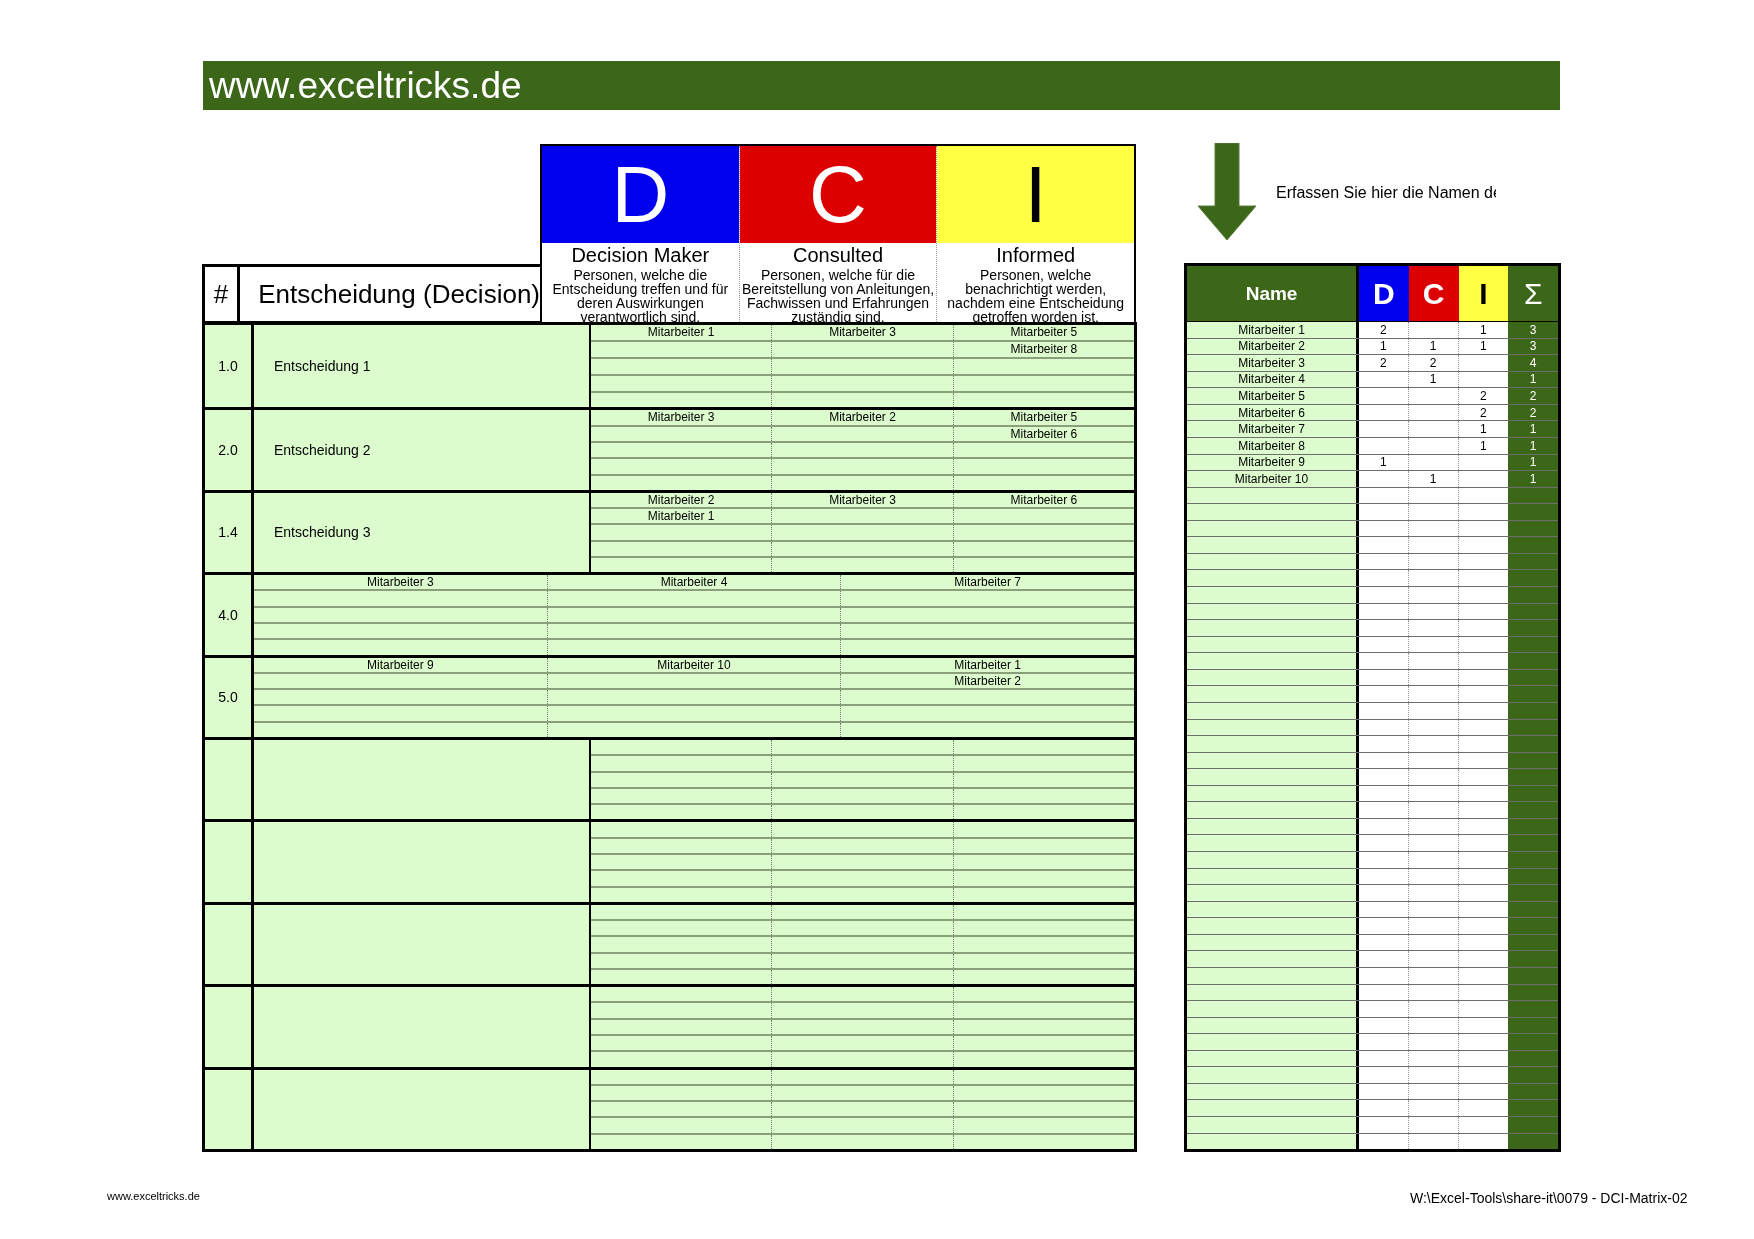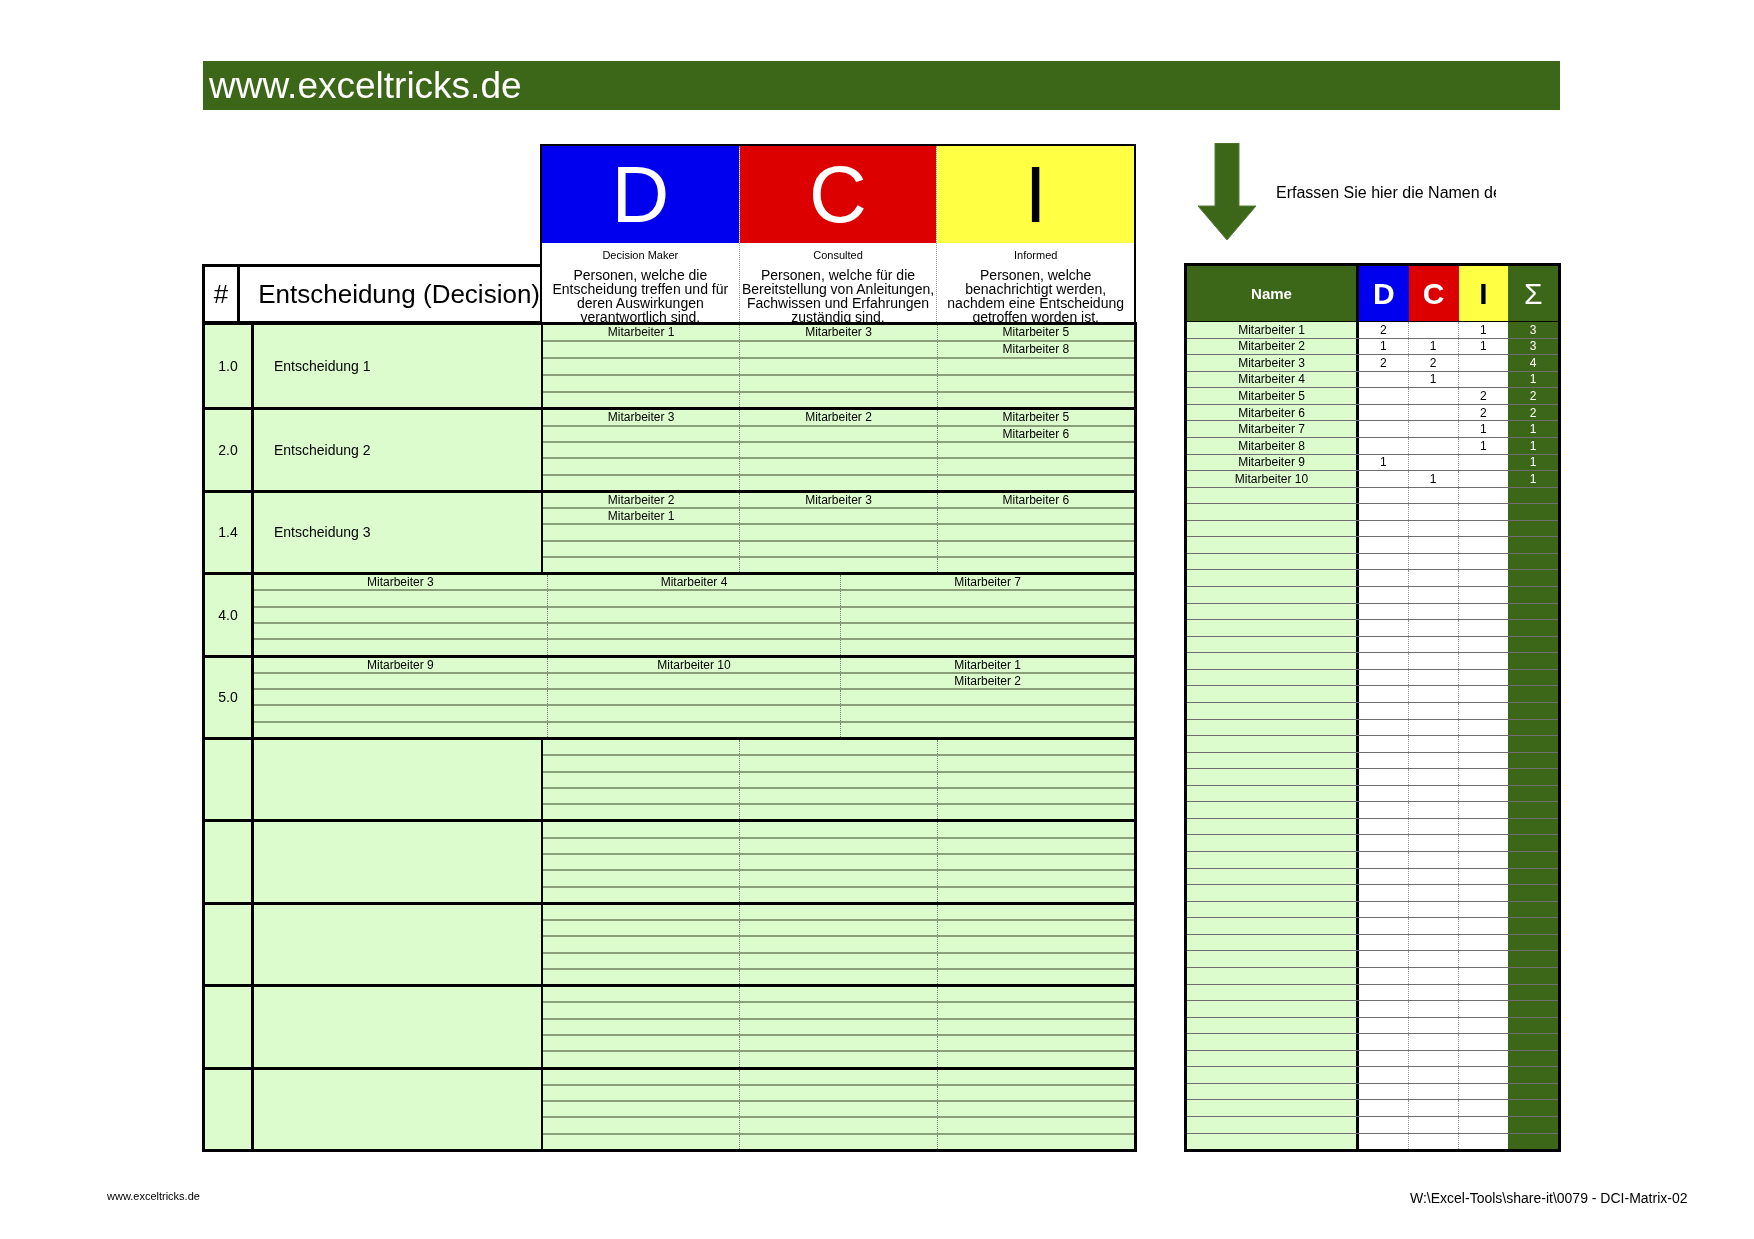--- a/index.html
+++ b/index.html
@@ -9,39 +9,39 @@
   }
   .abs { position: absolute; }
   .title-bar {
     left: 203px; top: 61px; width: 1357px; height: 49px; background: #3c6718;
     color: #fff; font-size: 37px; line-height: 49px; padding-left: 6px;
   }
   .dci-head { left: 540px; top: 144px; width: 596px; height: 180px; border: 2px solid #000; border-bottom: none; display: flex; }
   .dci-col { flex: 1; display: flex; flex-direction: column; border-right: 1px dotted #999; }
   .dci-col:last-child { border-right: none; }
   .dci-letter { height: 97px; display: flex; align-items: center; justify-content: center; font-size: 80px; line-height: 1; }
-  .dci-label { font-size: 11px; text-align: center; height: 24px; line-height: 24px; }
+  .dci-label { font-size: 20px; text-align: center; height: 24px; line-height: 24px; }
   .dci-desc { font-size: 14px; text-align: center; line-height: 14px; padding: 0 2px; flex: 1; display: flex; align-items: center; justify-content: center; overflow: hidden; }
   .left-head { left: 202px; top: 264px; width: 338px; height: 60px; border: 3px solid #000; border-right: none; display: flex; background: #fff; }
   .lh-num { width: 49px; border-right: 3px solid #000; font-size: 26px; display: flex; align-items: center; justify-content: center; }
   .lh-title { flex: 1; font-size: 26px; display: flex; align-items: center; padding-left: 18px; white-space: nowrap; }
   .left-body { left: 202px; top: 322px; width: 935px; height: 830px; border: 3px solid #000; border-top: 3px solid #000; background: #ddfccd; }
   .block { position: absolute; left: 0; width: 929px; display: flex; border-top: 3px solid #000; }
   .block:first-child { border-top: none; }
   .b-num { width: 49px; border-right: 3px solid #000; font-size: 14px; display: flex; align-items: center; justify-content: center; }
-  .b-title { width: 289px; border-right: 2px solid #000; font-size: 14px; display: flex; align-items: center; padding-left: 20px; }
+  .b-title { width: 337px; border-right: 2px solid #000; font-size: 14px; display: flex; align-items: center; padding-left: 20px; }
   .b-grid { flex: 1; display: flex; flex-direction: column; }
   .sub { flex: 1; display: flex; border-bottom: 2px solid #8aa07a; }
   .sub:last-child { border-bottom: none; }
   .cell { flex: 1; font-size: 12px; text-align: center; line-height: 14px; border-right: 1px dotted #7a7a7a; overflow: hidden; }
   .cell:last-child { border-right: none; }
   .arrow { left: 1198px; top: 143px; width: 58px; height: 97px; }
   .hint { left: 1276px; top: 184px; font-size: 16px; white-space: nowrap; width: 220px; overflow: hidden; }
   .right-head { left: 1184px; top: 263px; width: 377px; height: 61px; border: 3px solid #000; border-bottom: 3px solid #000; display: flex; }
-  .rh-name { width: 173px; background: #3c6718; color: #fff; font-weight: bold; font-size: 15px; display: flex; align-items: center; justify-content: center; border-right: 3px solid #000; }
+  .rh-name { width: 173px; background: #3c6718; color: #fff; font-weight: bold; font-size: 19px; display: flex; align-items: center; justify-content: center; border-right: 3px solid #000; }
   .rh-d, .rh-c, .rh-i, .rh-s { width: 50px; display: flex; align-items: center; justify-content: center; font-weight: bold; font-size: 30px; }
   .rh-d { background: #0000ee; color: #fff; }
   .rh-c { background: #dd0000; color: #fff; }
   .rh-i { background: #ffff44; color: #000; }
   .rh-s { background: #3c6718; color: #fff; font-weight: normal; font-size: 30px; }
   .right-body { left: 1184px; top: 322px; width: 377px; height: 830px; border: 3px solid #000; border-top: none; display: flex; flex-direction: column; }
   .rrow { flex: 1; display: flex; border-bottom: 1px solid #6e6e6e; font-size: 12px; }
   .rrow:last-child { border-bottom: none; }
   .r-name { width: 173px; background: #ddfccd; text-align: center; border-right: 3px solid #000; display: flex; align-items: center; justify-content: center; }
   .r-d, .r-c, .r-i { width: 50px; background: #fff; text-align: center; border-right: 1px dotted #999; display: flex; align-items: center; justify-content: center; }

